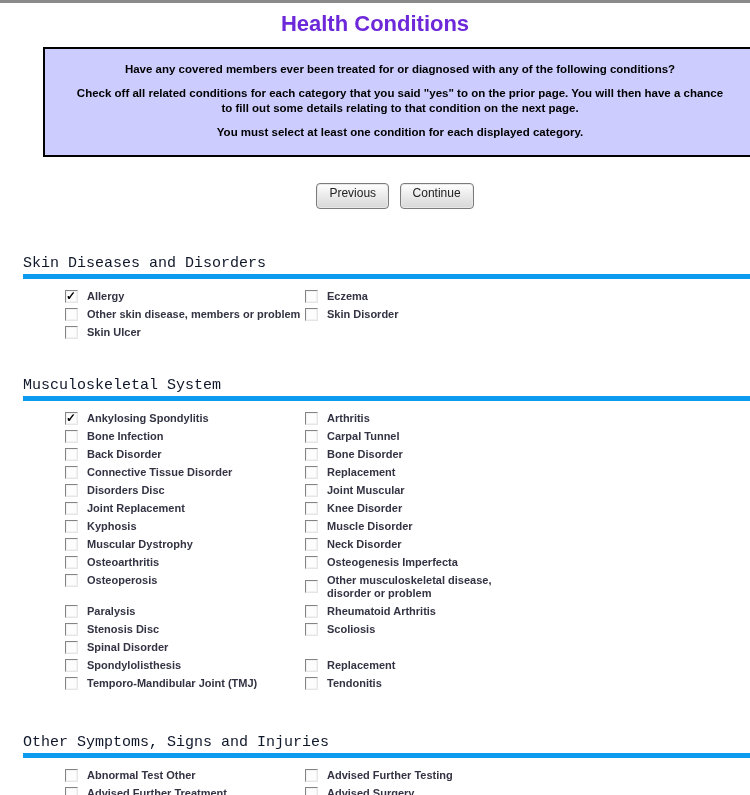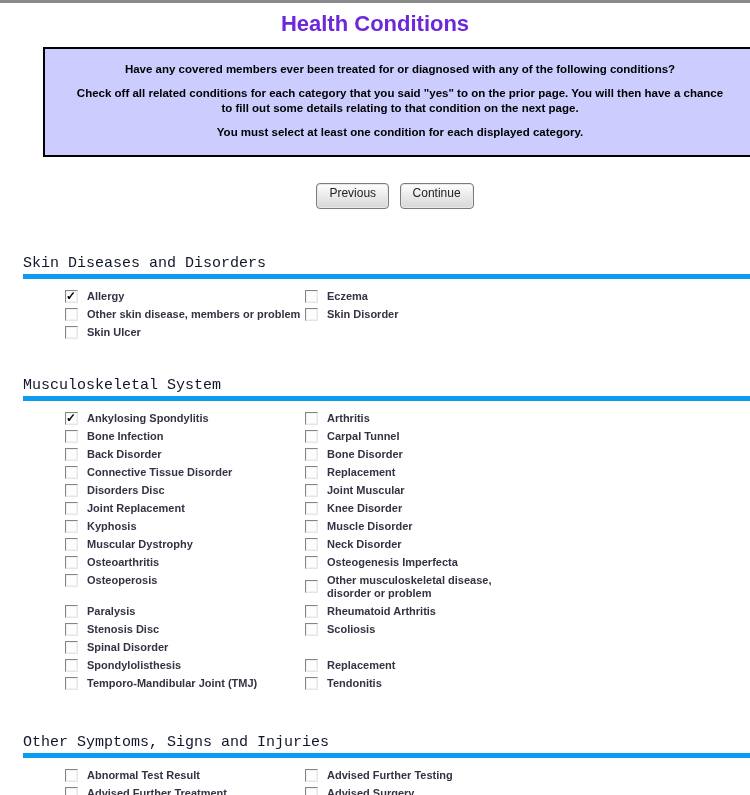--- a/index.html
+++ b/index.html
@@ -344,21 +344,21 @@
       </div>
     </div>
     <div class="section">
       <div class="section-title">Other Symptoms, Signs and Injuries</div>
       <div class="rule"></div>
       <div class="rows">
         <div class="row">
           <div class="cell">
             <span class="item">
               <span class="cb"></span>
-              <span class="lbl">Abnormal Test Result</span>
+              <span class="lbl">Abnormal Test Other</span>
             </span>
           </div>
           <div class="cell">
             <span class="item">
               <span class="cb"></span>
               <span class="lbl">Advised Further Testing</span>
             </span>
           </div>
         </div>
         <div class="row">

